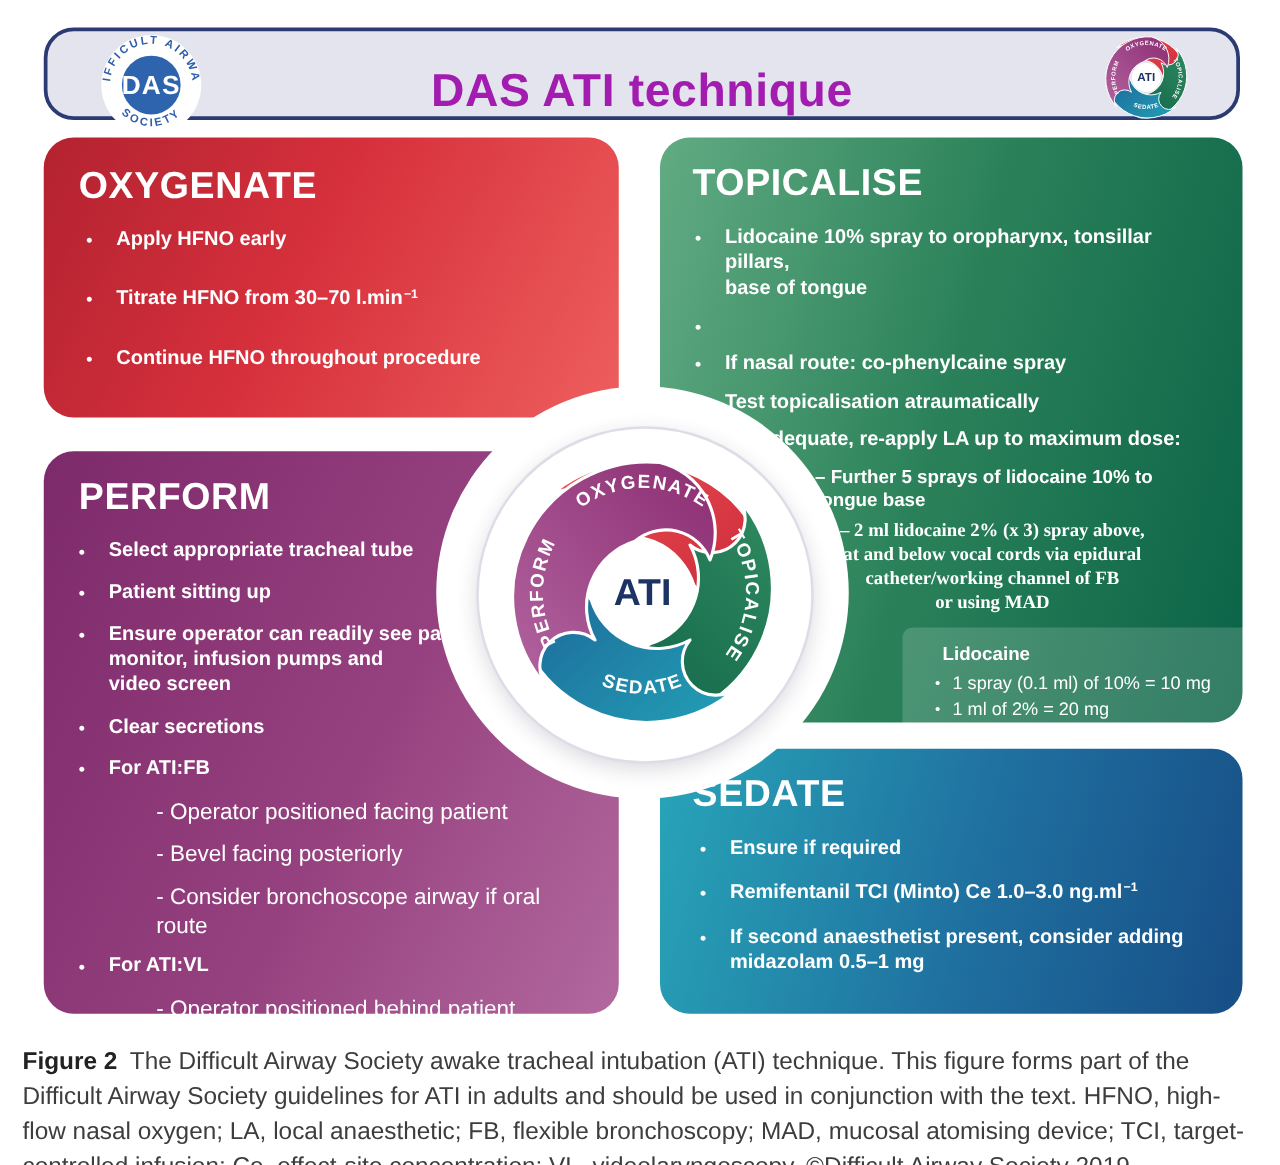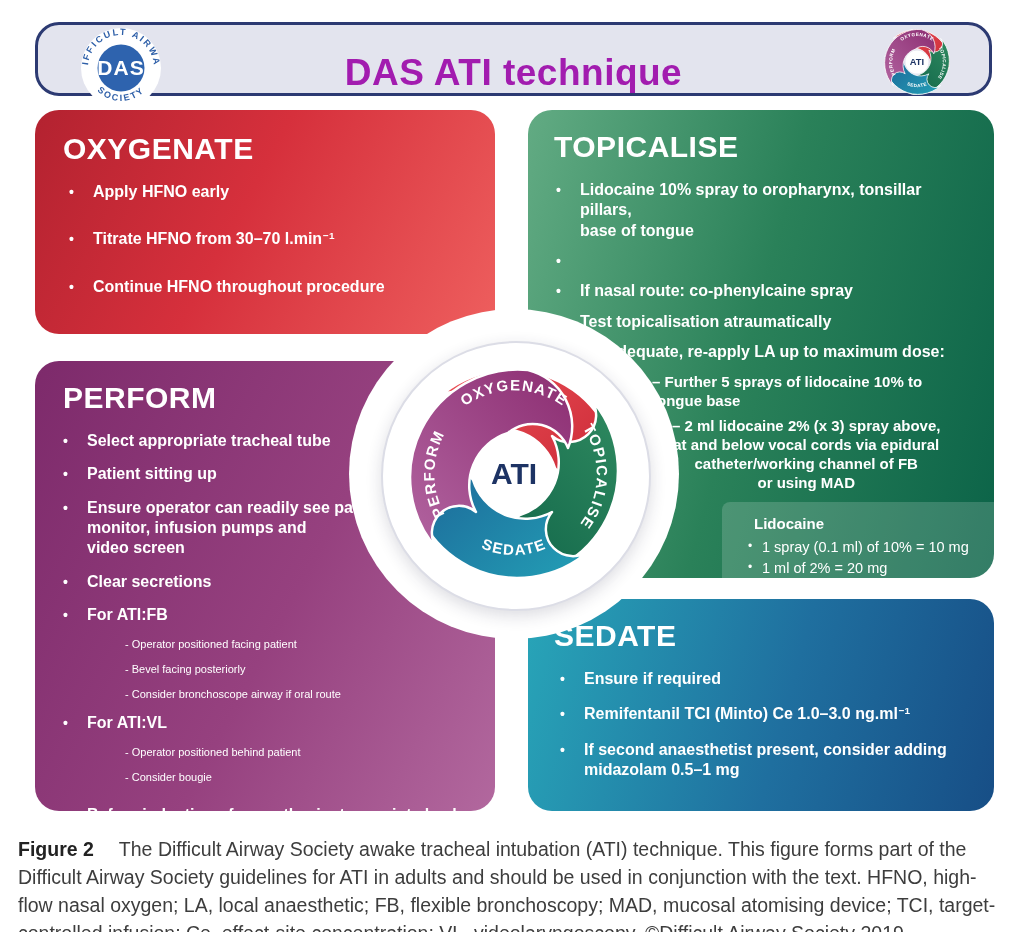--- a/index.html
+++ b/index.html
@@ -30,27 +30,27 @@
   .li{display:flex;align-items:flex-start;font-size:16px;font-weight:700;line-height:1.27;}
   .li .dot{flex:0 0 24px;font-size:14px;line-height:1.45;}
   .li .txt{white-space:pre-line;}
   .sup{font-size:.62em;position:relative;top:-.5em;font-weight:inherit;margin-left:1px;}
 
   .panel-oxygenate .li{margin:0 0 27px 6px;}
   .panel-perform  .li{margin:0 0 13px 0;}
   .panel-sedate   .li{margin:0 0 15px 6px;}
   .panel-topicalise .li{margin:0 0 10px 2px;}
 
-  .li.dash{font-weight:400;font-size:11px;margin:0 0 11px 62px;}
+  .li.dash{font-weight:400;font-size:18px;margin:0 0 11px 62px;}
   .panel-perform .li.last{margin-top:20px;}
 
   .li.sub1{font-weight:700;font-size:15px;margin:2px 0 6px 98px;}
   .li.subc{font-weight:700;font-size:15px;margin:0 0 10px 118px;
            text-align:center;width:fit-content;}
-  .li.subc .txt{text-align:center;}
+  .li.subc .txt{text-align:center;font-family:Liberation Serif, serif;}
 
   
   .dose-box{margin-left:168px;margin-top:6px;width:280px;box-sizing:border-box;
             background:rgba(255,255,255,.17);border-radius:8px;padding:10px 14px;}
   .dose-box .li{font-size:14.5px;font-weight:400;margin:0 0 3px 0;}
   .dose-box .li.h{font-weight:700;font-size:15px;margin:2px 0 4px 18px;}
   .dose-box .li.s{margin-left:12px;}
   .dose-box .li .dot{flex:0 0 14px;font-size:12px;}
 
   
@@ -62,21 +62,21 @@
   .pinwheel-main{position:absolute;left:364px;top:324px;}
 
   .blade-label{font-size:15px;font-weight:700;fill:#ffffff;letter-spacing:1.4px;}
   .ati-text{font-size:30px;font-weight:700;fill:#1d3364;}
   .logo-ring-text{font-size:9px;font-weight:700;fill:#2e5fa8;letter-spacing:2px;}
   .logo-das-text{font-size:21px;font-weight:700;fill:#ffffff;letter-spacing:1px;}
 
   
   .caption{position:absolute;left:18px;top:836px;width:992px;
            font-size:19.5px;line-height:1.43;color:#3d3d3d;}
-  .caption .fig-label{font-weight:700;color:#222222;margin-right:25px;}
+  .caption .fig-label{font-weight:700;color:#222222;margin-right:10px;}
 </style>
 </head>
 <body>
 
 <div class="stage">
 
   <div class="header">
     <svg class="logo-das" width="82" height="82" viewBox="-41 -41 82 82">
       <circle r="40" fill="#ffffff"></circle>
       <path id="logo-arc-top" d="M -33 0 A 33 33 0 0 1 33 0" fill="none"></path>

